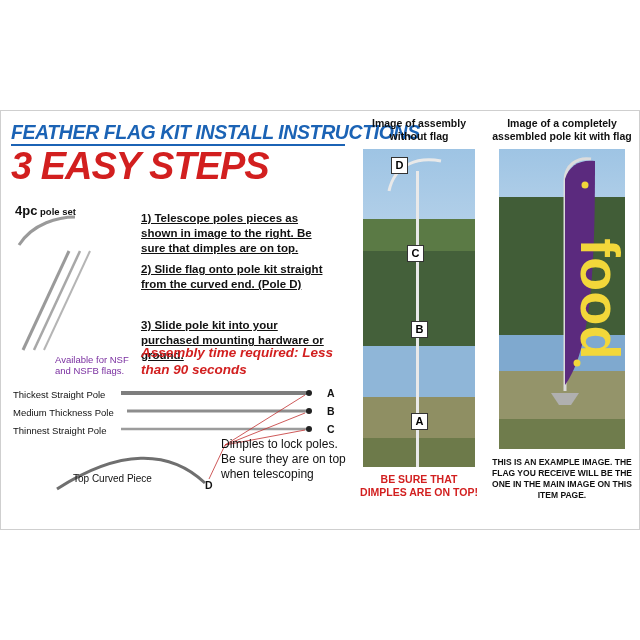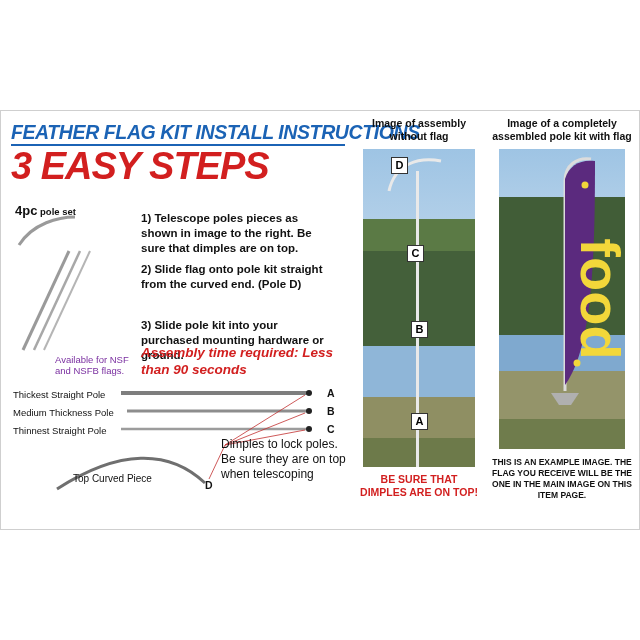--- a/index.html
+++ b/index.html
@@ -86,20 +86,21 @@
     line-height: 1.15;
   }
 
   .step-text {
     position: absolute;
     font-size: 11.5px;
     font-weight: bold;
     color: #111;
     line-height: 1.32;
     width: 195px;
+    text-decoration: underline;
   }
   #step1 { left: 132px; top: 94px; }
   #step2 { left: 132px; top: 145px; }
   #step3 { left: 132px; top: 185px; margin-top: 16px; }
   #assembly-time {
     position: absolute;
     left: 132px; top: 228px;
     width: 205px;
     font-size: 13.5px;
     font-weight: bold;

